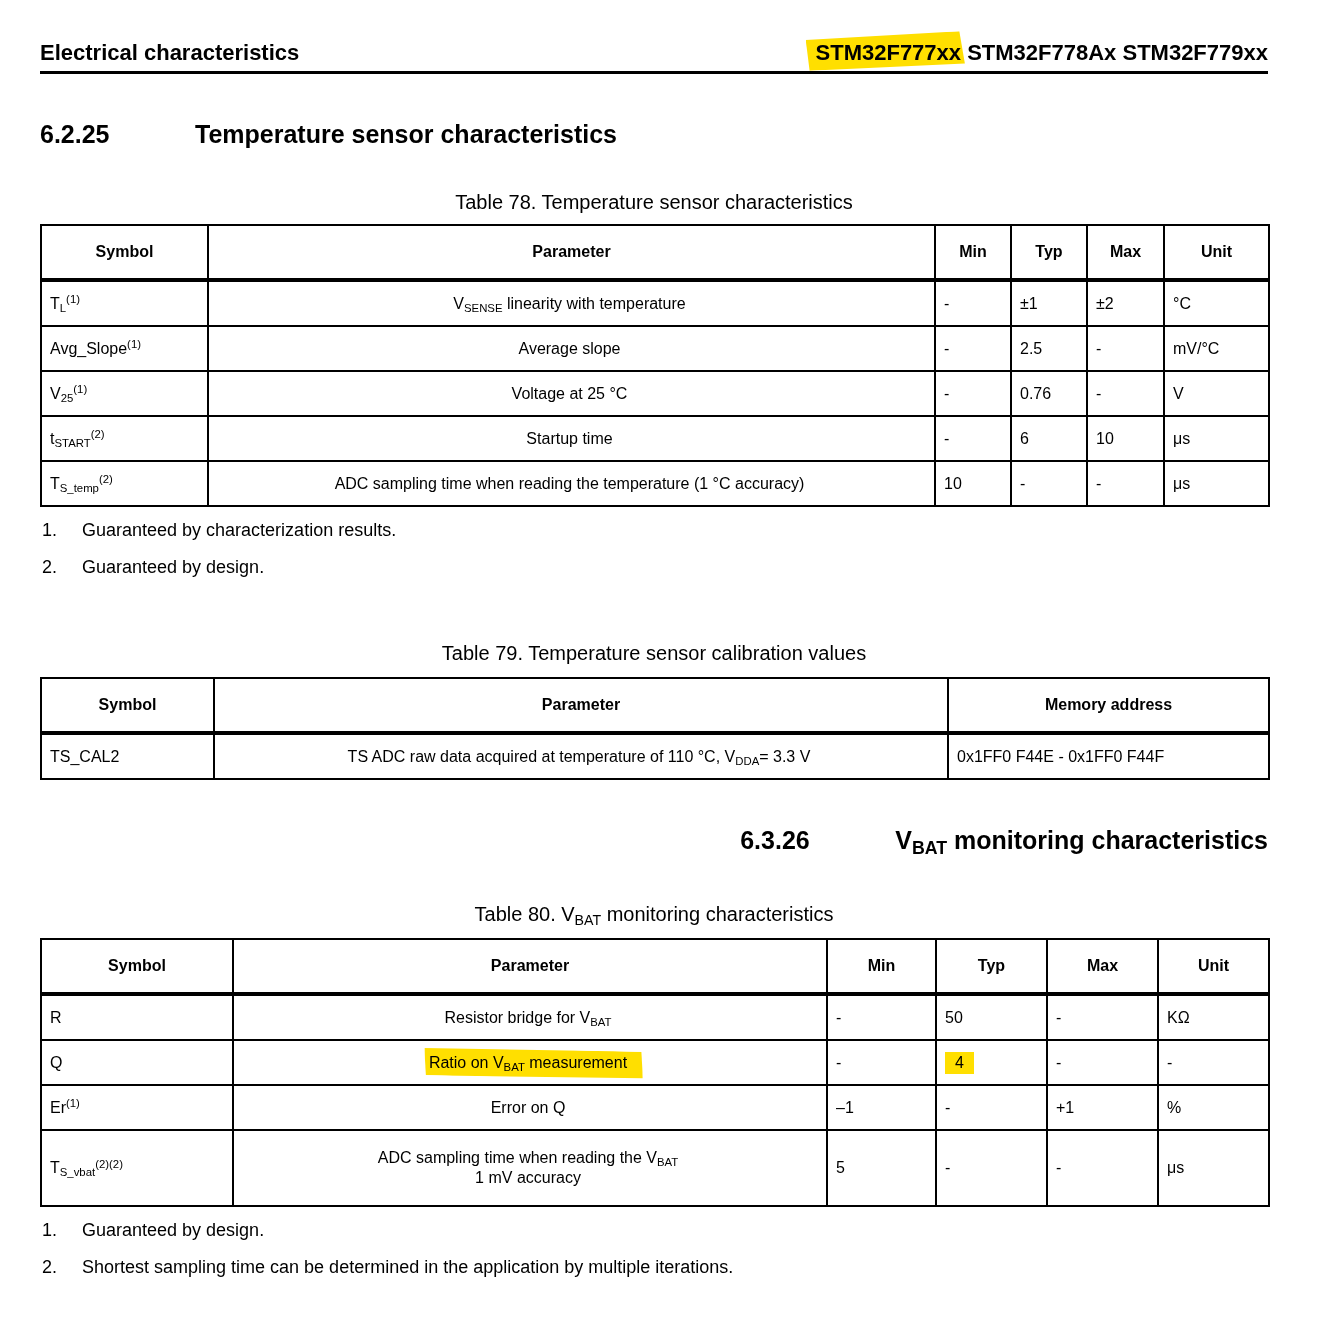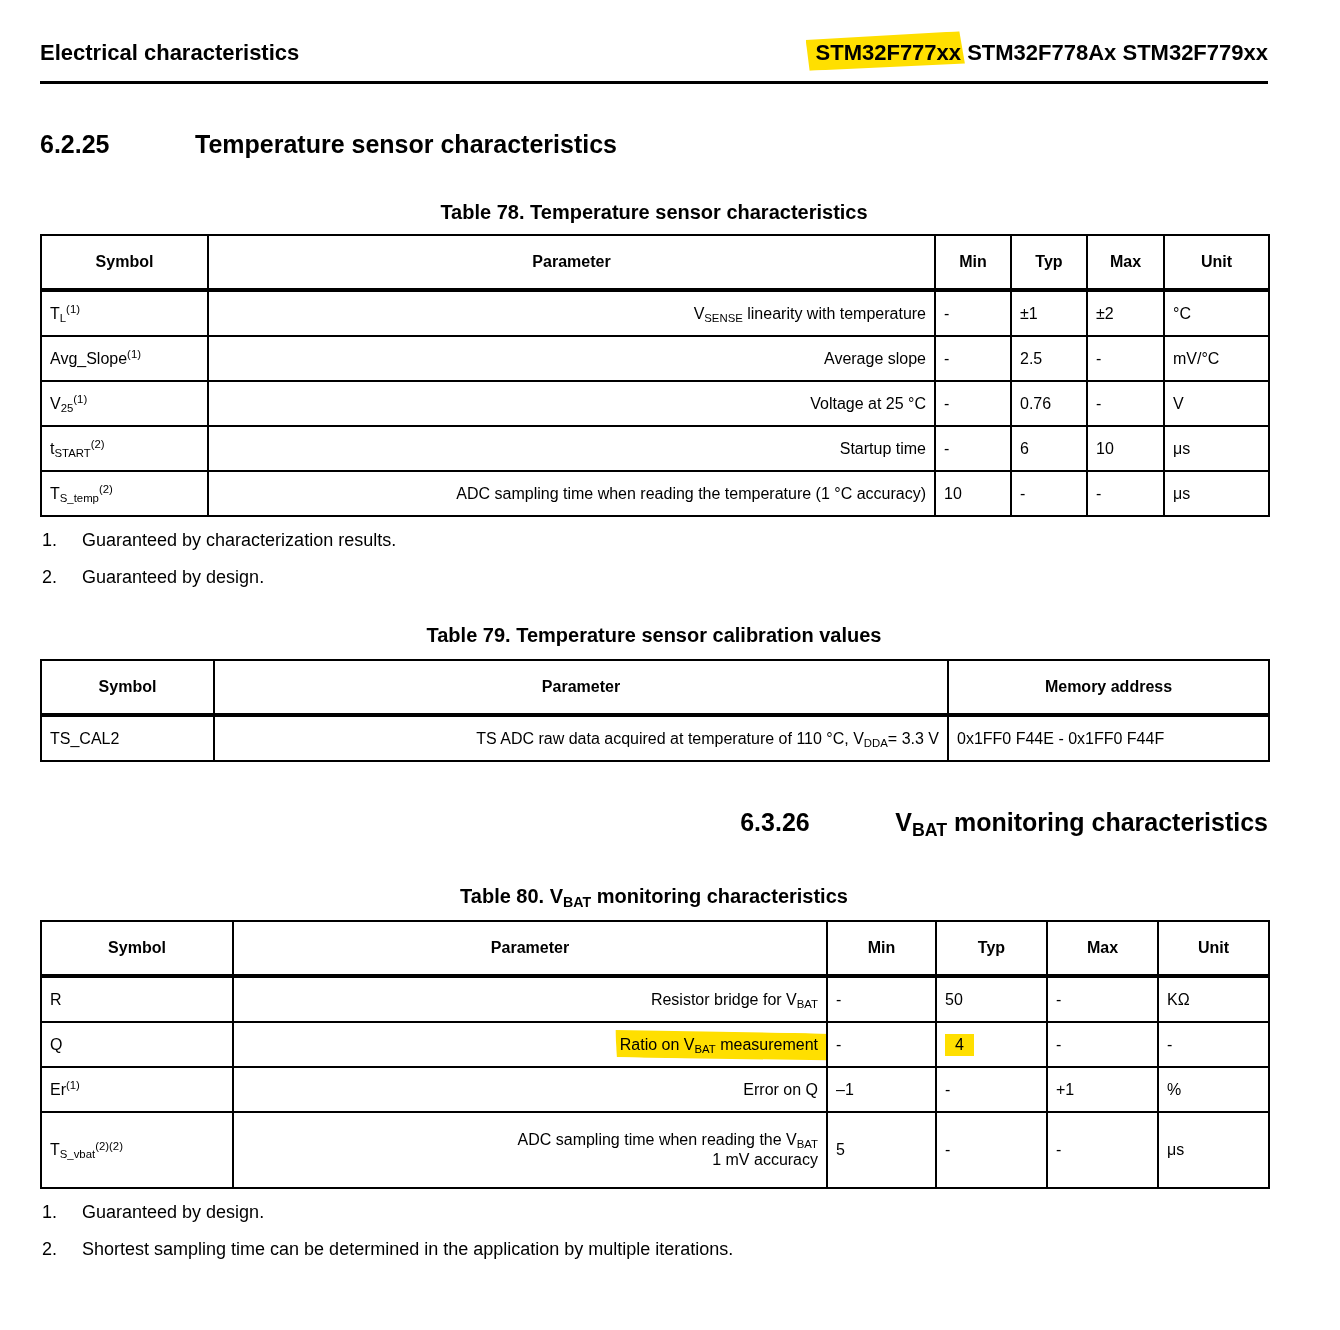--- a/index.html
+++ b/index.html
@@ -11,21 +11,21 @@
     font-family: "Liberation Sans", sans-serif;
     overflow: hidden;
   }
   .content { padding: 40px 72px 0 40px; }
 
   
   .run-head {
     display: flex; justify-content: space-between; align-items: baseline;
     font-size: 22px; font-weight: bold;
     border-bottom: 3px solid #000;
-    padding-bottom: 15px;
+    padding-bottom: 5px;
   }
   .hl-wrap { position: relative; display: inline-block; }
   .hl-wrap .txt { position: relative; z-index: 1; }
   .hl-stroke {
     position: absolute; z-index: 0; background: var(--hl);
   }
   .hl-stroke.head {
     left: -10px; right: -3px; top: -7px; bottom: -3px;
     transform: rotate(-1.4deg);
     clip-path: polygon(0 14%, 97% 0, 100% 90%, 2% 100%);
@@ -39,38 +39,38 @@
 
   
   .section { display: flex; font-size: 25px; font-weight: bold; }
   .section .num { width: 155px; flex: 0 0 155px; }
   .sec-1 { margin-top: 46px; }
   .sec-2 { margin-top: 46px; justify-content: flex-end; }
 
   
   .tbl-title {
     width: 1228px; text-align: center;
-    font-size: 20px; font-weight: bold;
+    font-size: 20px; font-weight: normal;
   }
   .tt-78 { margin-top: 42px; margin-bottom: 10px; }
-  .tt-79 { margin-top: 36px; margin-bottom: 12px; }
+  .tt-79 { margin-top: 64px; margin-bottom: 12px; }
   .tt-80 { margin-top: 48px; margin-bottom: 12px; }
 
   
   table.dtable {
     border-collapse: collapse; table-layout: fixed;
     width: 1228px; font-size: 16px;
   }
   .dtable th, .dtable td { border: 2px solid #000; padding: 0 8px; overflow: hidden; }
   .dtable thead th {
     height: 52px; font-weight: bold; text-align: center;
     border-bottom: 4px solid #000;
   }
   .dtable td { height: 43px; text-align: left; }
-  .dtable td.par { text-align: right; padding-left: 4px; }
+  .dtable td.par { text-align: center; padding-left: 4px; }
   .dtable tr.tall td { height: 74px; }
   .dtable td.par .line2 { margin-top: 2px; }
 
   sub { font-size: 71%; vertical-align: baseline; position: relative; top: 0.28em; line-height: 0; }
   sup { font-size: 71%; vertical-align: baseline; position: relative; top: -0.45em; line-height: 0; }
 
   
   .fnotes { margin-top: 13px; font-size: 18px; }
   .fn { display: flex; margin-bottom: 16px; }
   .fn .num { width: 40px; flex: 0 0 40px; padding-left: 2px; }

